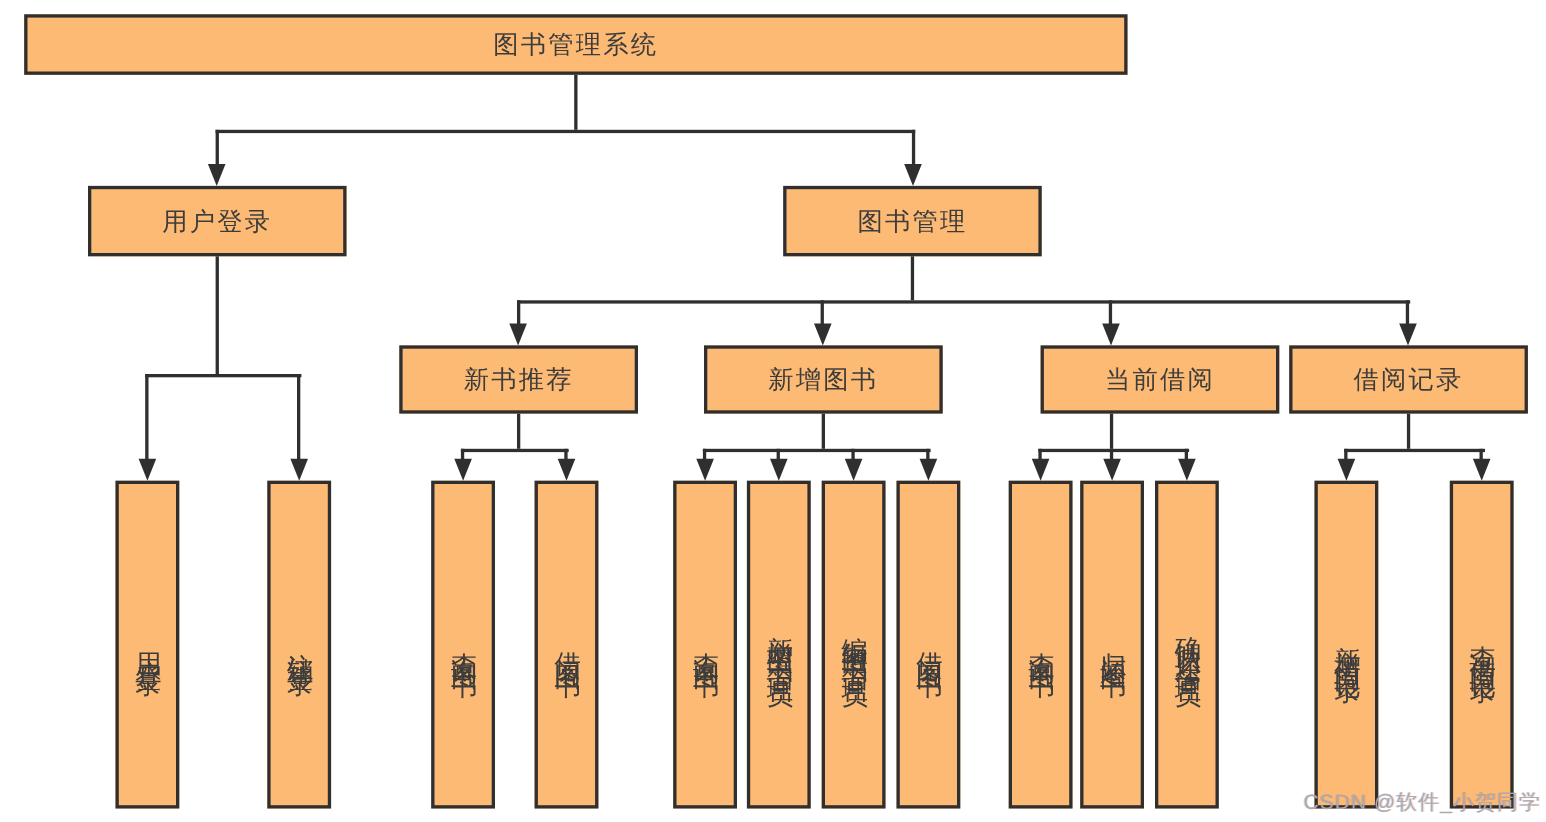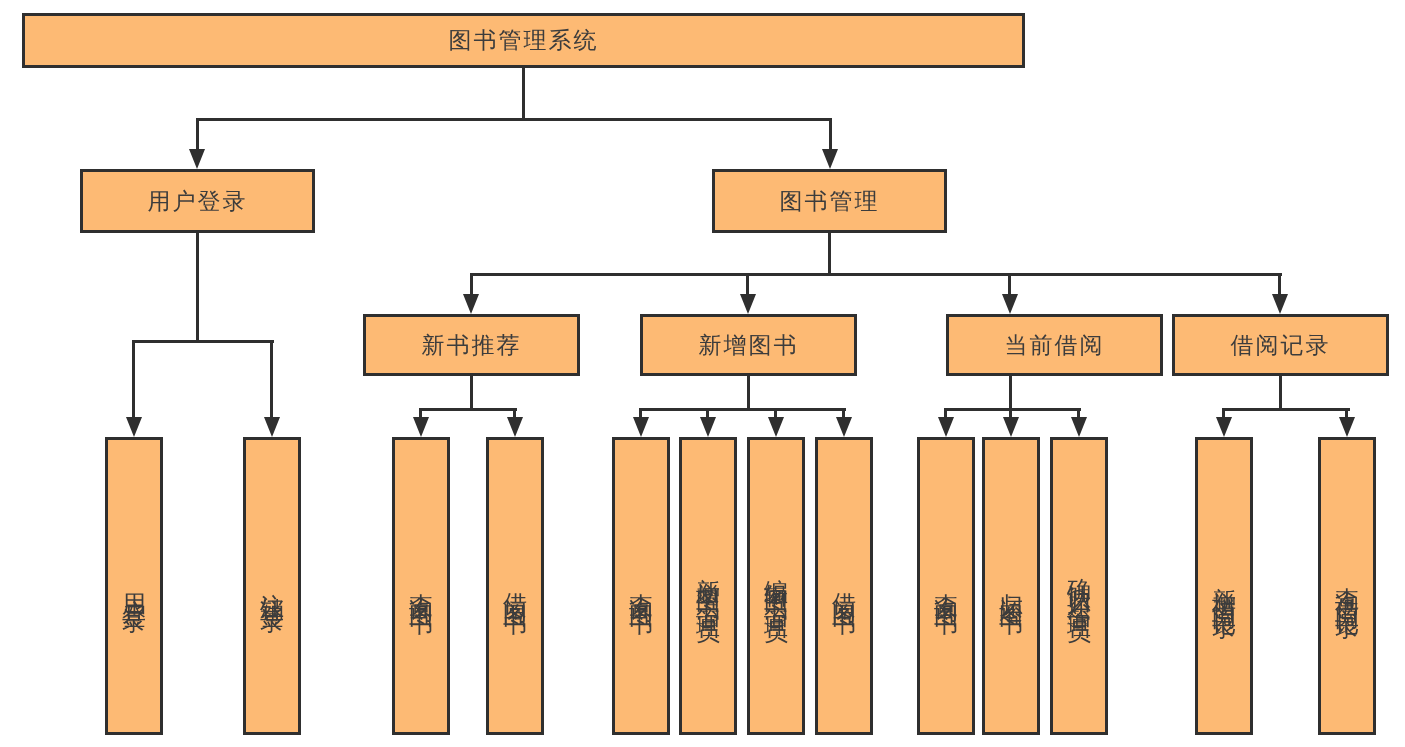--- a/index.html
+++ b/index.html
@@ -120,14 +120,15 @@
   <div class="vline" style="left:1077px;top:408px;height:11px"></div>
   <div class="arrow" style="left:1071px;top:417px"></div>
 
   <div class="vline" style="left:1279px;top:376px;height:32px"></div>
   <div class="hline" style="left:1222px;top:408px;width:128px"></div>
   <div class="vline" style="left:1222px;top:408px;height:11px"></div>
   <div class="arrow" style="left:1216px;top:417px"></div>
   <div class="vline" style="left:1345px;top:408px;height:11px"></div>
   <div class="arrow" style="left:1339px;top:417px"></div>
 
+  <div class="watermark">CSDN @软件_小贺同学</div>
 
 </div>
 
 </body></html>

